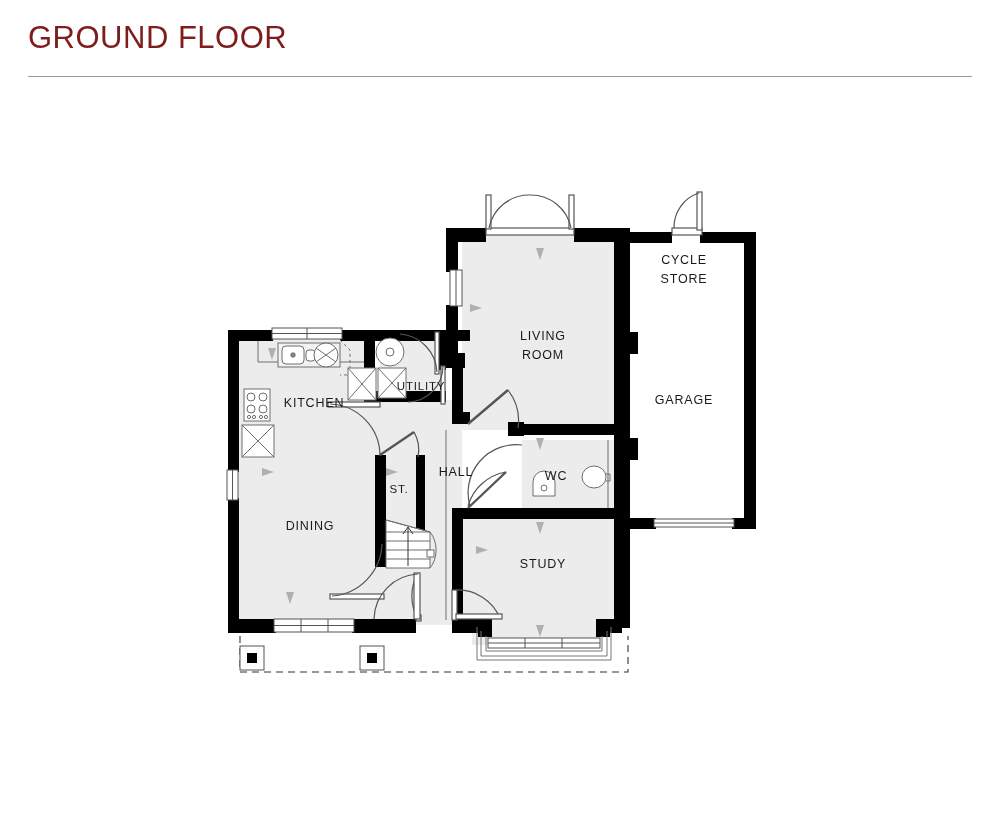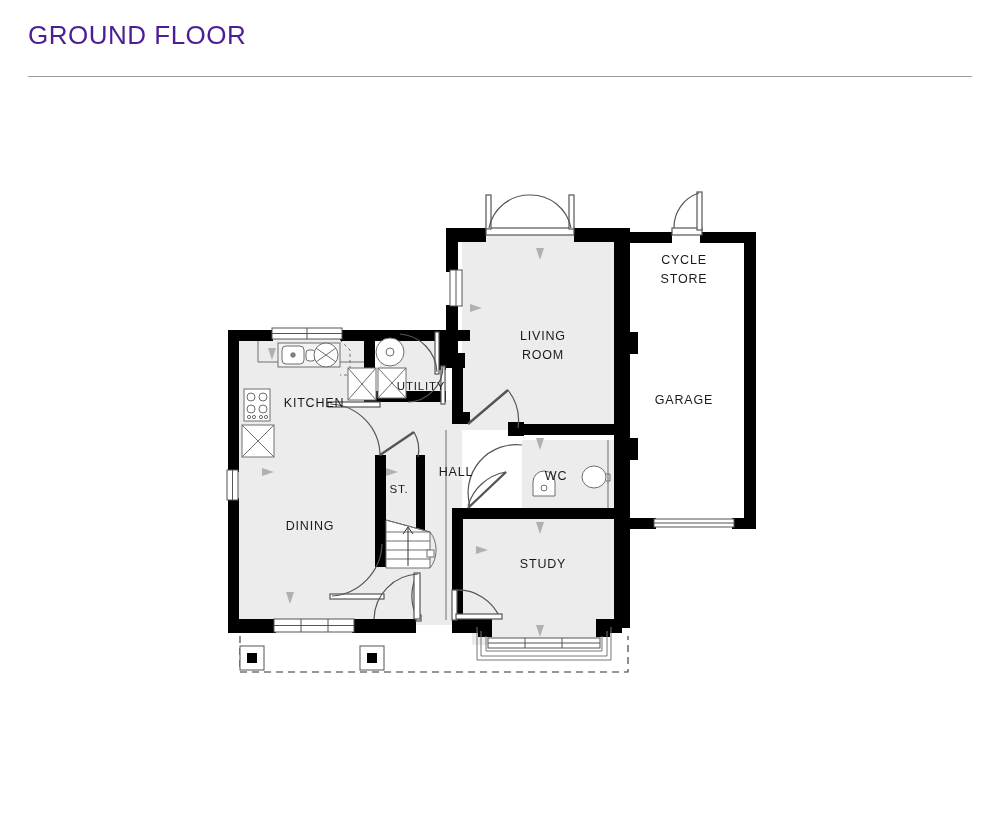--- a/index.html
+++ b/index.html
@@ -19,24 +19,24 @@
   #page {
     position: relative;
     width: 1000px;
     height: 838px;
     background: #ffffff;
   }
   #page-title {
     position: absolute;
     left: 28px;
     top: 20px;
-    font-size: 26px;
+    font-size: 31px;
     letter-spacing: 0.5px;
     font-weight: 400;
-    color: #4c1d95;
+    color: #7f1d1d;
     font-family: "Liberation Sans", sans-serif;
   }
   #title-rule {
     position: absolute;
     left: 28px;
     top: 76px;
     width: 944px;
     height: 1px;
     background: #9a9a9a;
   }

